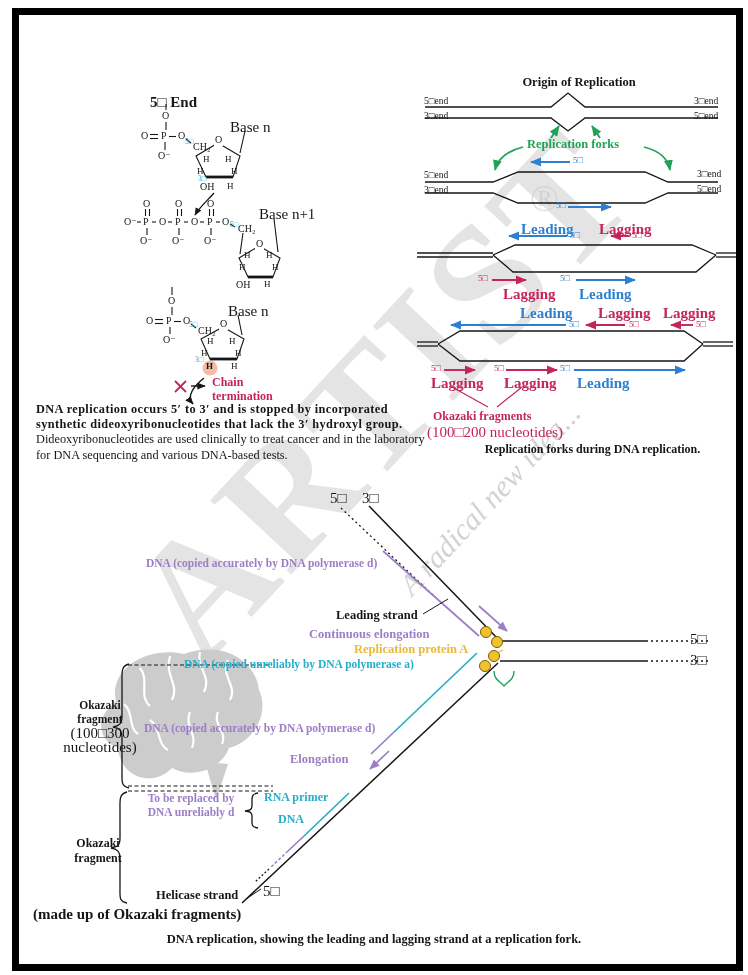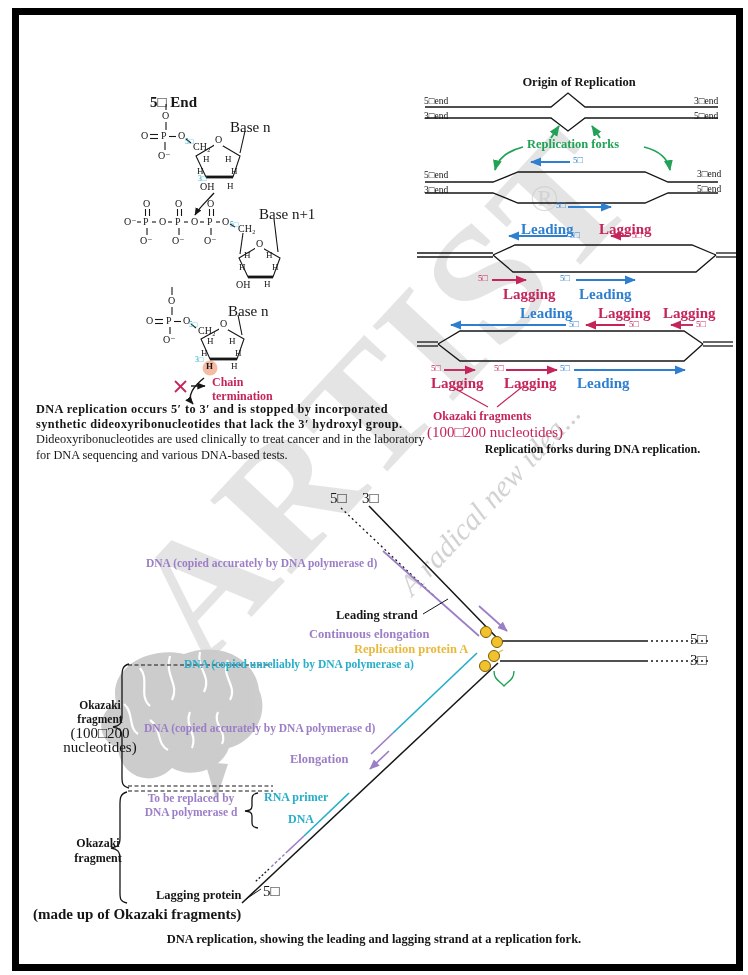--- a/index.html
+++ b/index.html
@@ -333,36 +333,36 @@
   <div class="lb gold b f125" style="left:354px;top:643px;">Replication protein A</div>
   <div class="lb cyan b f115" style="left:184px;top:658px;">DNA (copied unreliably by DNA polymerase a)</div>
   <div class="lb purple b f115" style="left:144px;top:722px;">DNA (copied accurately by DNA polymerase d)</div>
   <div class="lb purple b f125" style="left:290px;top:753px;">Elongation</div>
   <div class="lb f11" style="left:690px;top:631px;">5□</div>
   <div class="lb f11" style="left:690px;top:652px;">3□</div>
 
   <div class="lb ctr" style="left:50px;top:698px;width:100px;line-height:14px;">
     <div class="b" style="font-size:11.5px;">Okazaki</div>
     <div class="b" style="font-size:11.5px;">fragment</div>
-    <div class="f11">(100□200</div>
+    <div class="f11">(100□300</div>
     <div class="f11">nucleotides)</div>
   </div>
 
 
   <div class="lb purple b ctr" style="left:126px;top:791px;width:130px;font-size:11.5px;line-height:14px;">
     <div>To be replaced by</div>
-    <div>DNA polymerase d</div>
+    <div>DNA unreliably d</div>
   </div>
   <div class="lb cyan b f12" style="left:264px;top:791px;">RNA primer</div>
-  <div class="lb cyan b f12" style="left:288px;top:813px;">DNA</div>
+  <div class="lb cyan b f12" style="left:278px;top:813px;">DNA</div>
 
   <div class="lb b ctr" style="left:48px;top:836px;width:100px;font-size:12px;line-height:14.5px;">
     <div>Okazaki</div>
     <div>fragment</div>
   </div>
 
-  <div class="lb b f125" style="left:156px;top:889px;">Lagging protein</div>
+  <div class="lb b f125" style="left:156px;top:889px;">Helicase strand</div>
   <div class="lb b f11" style="left:33px;top:906px;">(made up of Okazaki fragments)</div>
   <div class="lb f11" style="left:263px;top:883px;">5□</div>
 
   <div class="lb b ctr" style="left:0px;top:933px;width:748px;font-size:12.5px;">DNA replication, showing the leading and lagging strand at a replication fork.</div>
 
 </div>
 
 </body></html>

